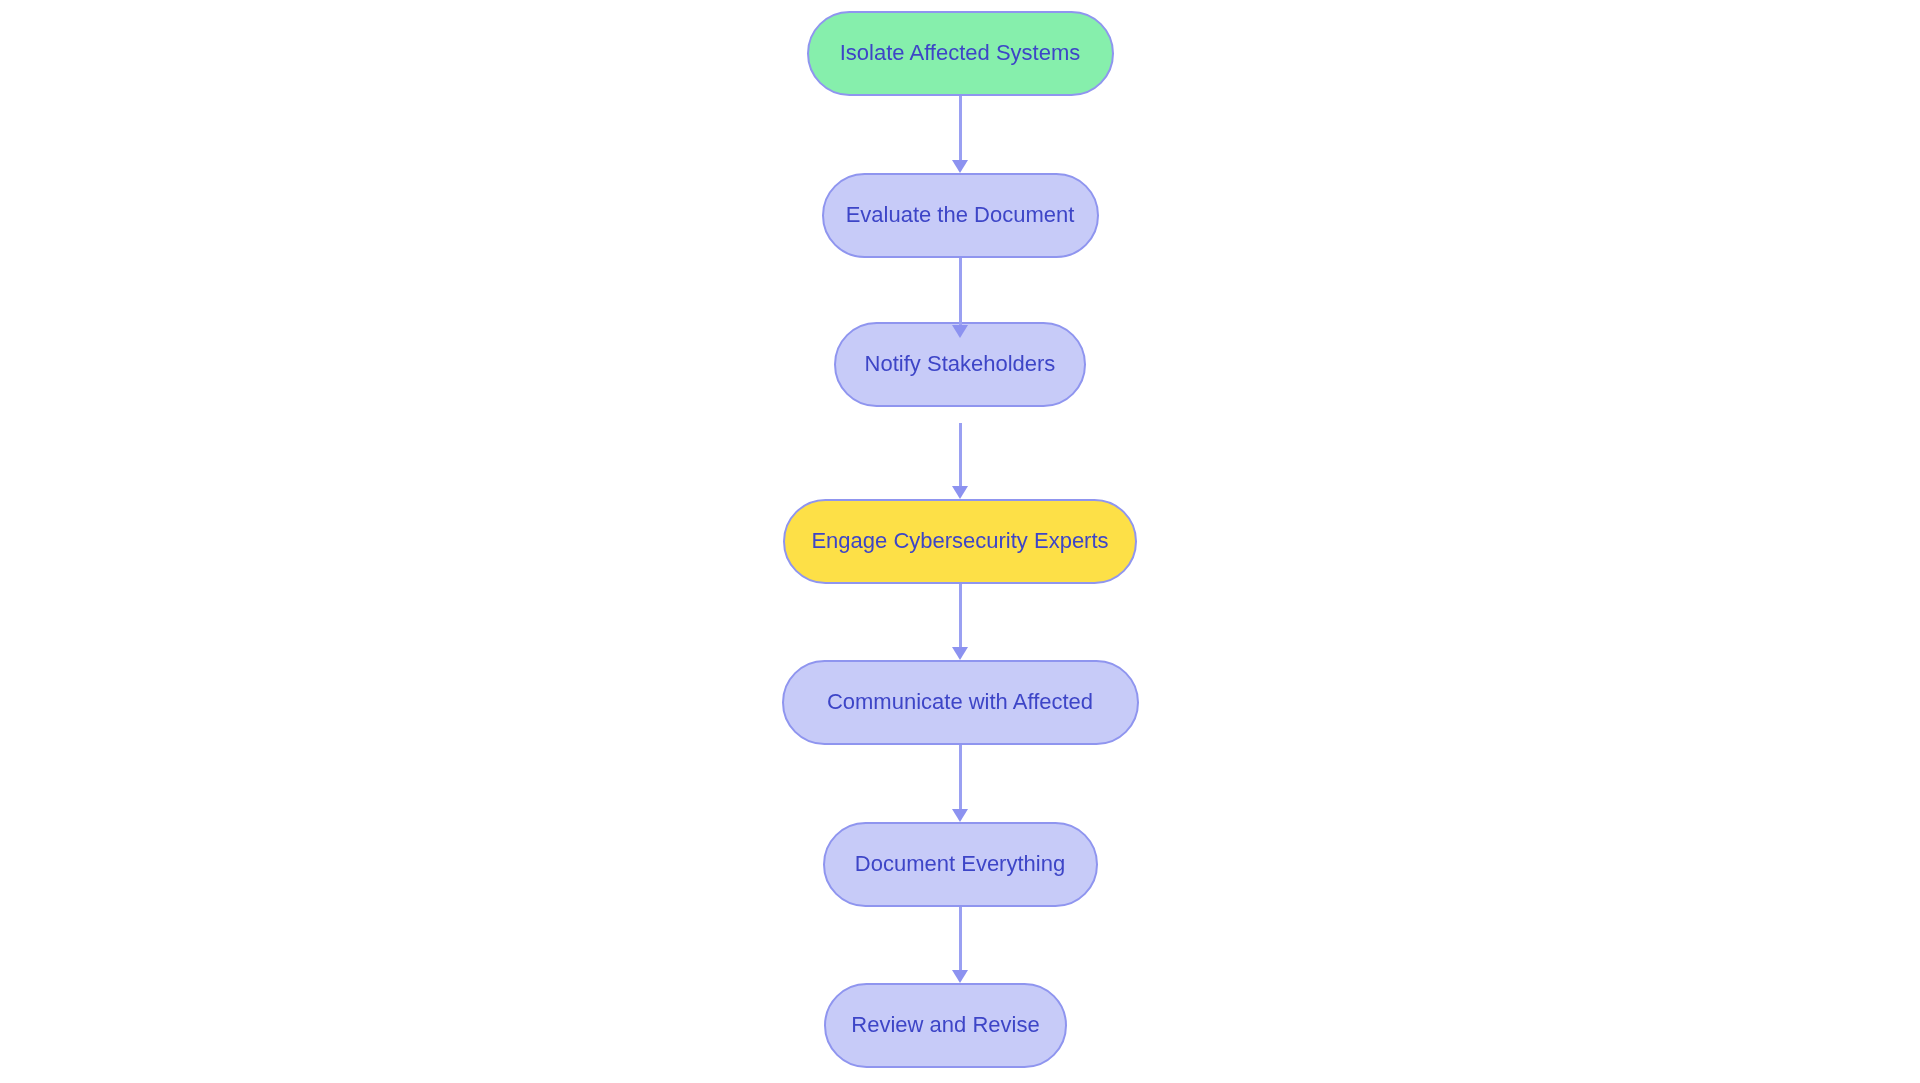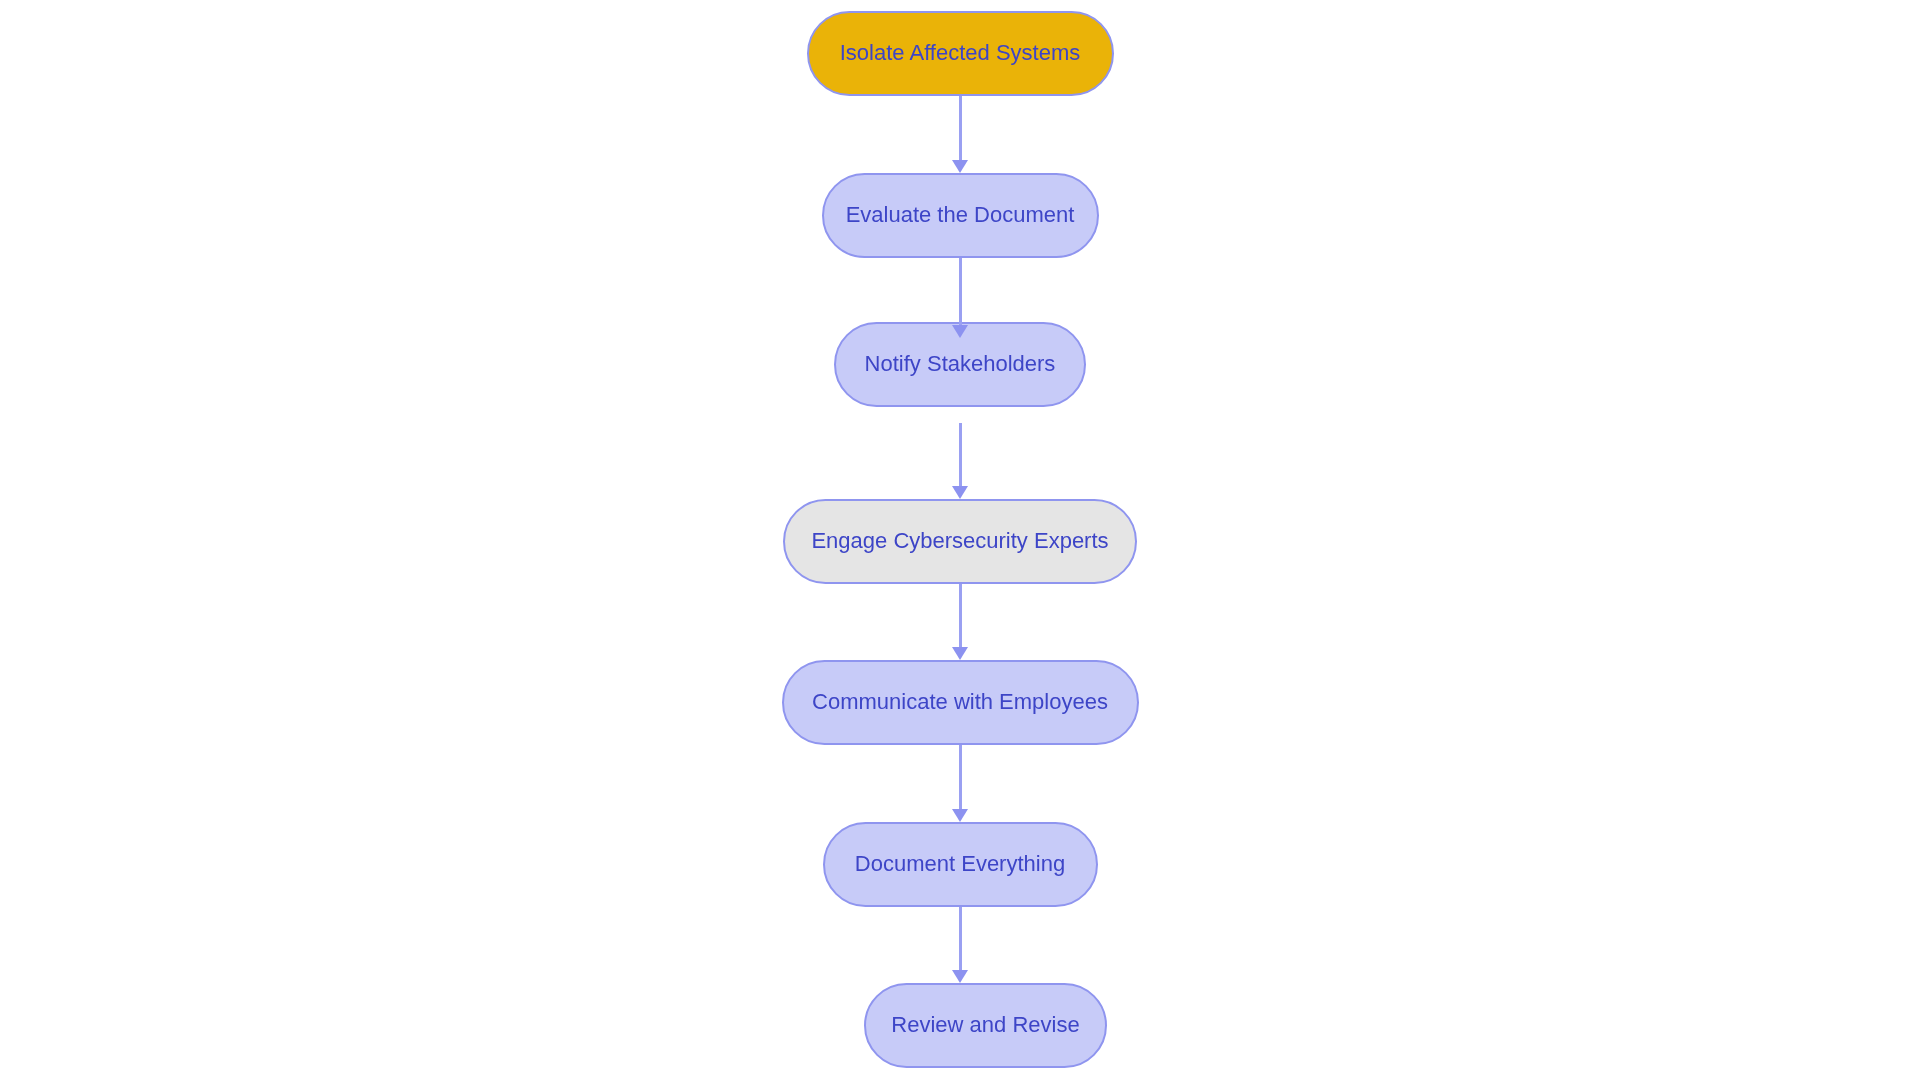--- a/index.html
+++ b/index.html
@@ -43,39 +43,39 @@
     height: 0;
     border-left: 8px solid transparent;
     border-right: 8px solid transparent;
     
   }
 </style>
 </head>
 <body>
 
 <div id="canvas" style="background: rgb(255, 255, 255);">
-    <div class="flow-node" style="left: 806.5px; top: 11px; width: 307px; background: #eab308; border: 2px solid rgb(143, 149, 239); color: rgb(61, 69, 199);">
+    <div class="flow-node" style="left: 806.5px; top: 11px; width: 307px; background: #86efac; border: 2px solid rgb(143, 149, 239); color: rgb(61, 69, 199);">
       <span>Isolate Affected Systems</span>
     </div>
     <div class="flow-node" style="left: 821.5px; top: 173px; width: 277px; background: rgb(199, 203, 248); border: 2px solid rgb(143, 149, 239); color: rgb(61, 69, 199);">
       <span>Evaluate the Document</span>
     </div>
     <div class="flow-node" style="left: 834px; top: 322px; width: 252px; background: rgb(199, 203, 248); border: 2px solid rgb(143, 149, 239); color: rgb(61, 69, 199);">
       <span>Notify Stakeholders</span>
     </div>
-    <div class="flow-node" style="left: 783px; top: 499px; width: 354px; background: #e5e5e5; border: 2px solid rgb(143, 149, 239); color: rgb(61, 69, 199);">
+    <div class="flow-node" style="left: 783px; top: 499px; width: 354px; background: #fde047; border: 2px solid rgb(143, 149, 239); color: rgb(61, 69, 199);">
       <span>Engage Cybersecurity Experts</span>
     </div>
     <div class="flow-node" style="left: 781.5px; top: 660px; width: 357px; background: rgb(199, 203, 248); border: 2px solid rgb(143, 149, 239); color: rgb(61, 69, 199);">
-      <span>Communicate with Employees</span>
+      <span>Communicate with Affected</span>
     </div>
     <div class="flow-node" style="left: 822.5px; top: 822px; width: 275px; background: rgb(199, 203, 248); border: 2px solid rgb(143, 149, 239); color: rgb(61, 69, 199); align-items: center;">
       <span>Document Everything</span>
     </div>
-    <div class="flow-node" style="left: 864px; top: 983px; width: 243px; background: rgb(199, 203, 248); border: 2px solid rgb(143, 149, 239); color: rgb(61, 69, 199);">
+    <div class="flow-node" style="left: 824px; top: 983px; width: 243px; background: rgb(199, 203, 248); border: 2px solid rgb(143, 149, 239); color: rgb(61, 69, 199);">
       <span>Review and Revise</span>
     </div>
     <div class="arrow-stem" style="left: 958.5px; top: 96px; height: 64px; background: rgb(154, 160, 242);"></div>
     <div class="arrow-head" style="left: 952px; top: 160px; border-left-width: 8px; border-right-width: 8px; border-top: 13px solid rgb(140, 146, 240);"></div>
     <div class="arrow-stem" style="left: 958.5px; top: 258px; height: 67px; background: rgb(154, 160, 242);"></div>
     <div class="arrow-head" style="left: 952px; top: 325px; border-left-width: 8px; border-right-width: 8px; border-top: 13px solid rgb(140, 146, 240);"></div>
     <div class="arrow-stem" style="left: 958.5px; top: 423px; height: 63px; background: rgb(154, 160, 242);"></div>
     <div class="arrow-head" style="left: 952px; top: 486px; border-left-width: 8px; border-right-width: 8px; border-top: 13px solid rgb(140, 146, 240);"></div>
     <div class="arrow-stem" style="left: 958.5px; top: 584px; height: 63px; background: rgb(154, 160, 242);"></div>
     <div class="arrow-head" style="left: 952px; top: 647px; border-left-width: 8px; border-right-width: 8px; border-top: 13px solid rgb(140, 146, 240);"></div>

